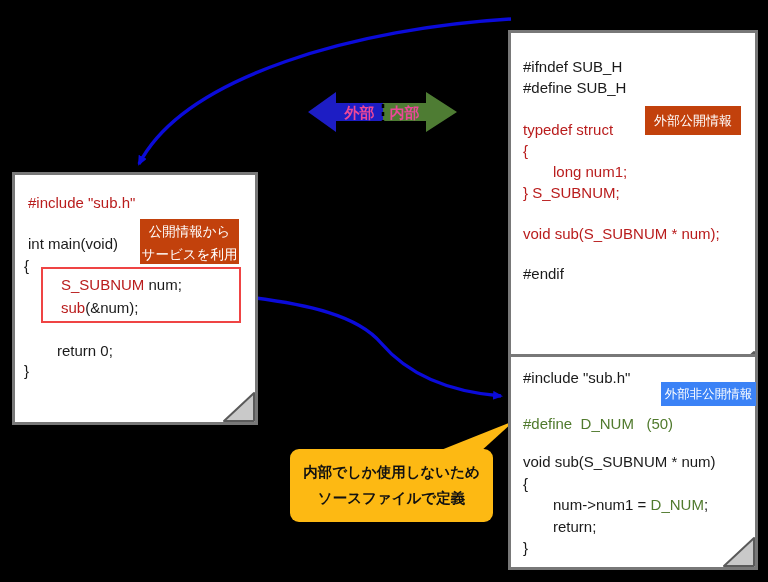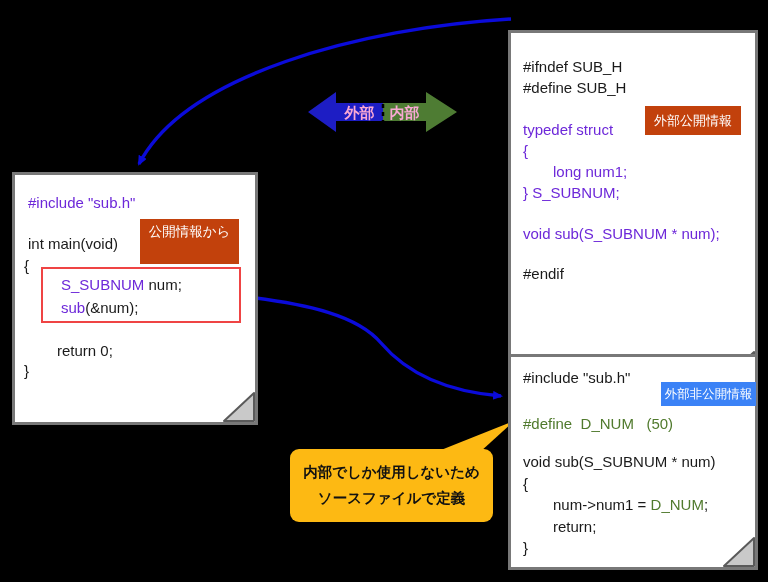--- a/index.html
+++ b/index.html
@@ -4,32 +4,32 @@
 <style>
   html,body{margin:0;padding:0;background:#000;}
   .stage{position:relative;width:768px;height:582px;background:#000;overflow:hidden;
          font-family:"Liberation Sans","DejaVu Sans",sans-serif;}
   .overlay{position:absolute;left:0;top:0;width:768px;height:582px;}
 
   .doc{position:absolute;background:#fff;border:3px solid #787878;box-sizing:border-box;}
   .ear{position:absolute;right:-1px;bottom:-1px;}
 
   .cl{position:absolute;font-size:15px;color:#1a1a1a;white-space:pre;line-height:17px;}
-  .blue{color:#6d28d9;}
+  .blue{color:#b91c1c;}
   .green{color:#507a2d;}
 
   .inner-box{position:absolute;border:2px solid #ef4444;box-sizing:border-box;background:#fff;}
 
   .badge{position:absolute;color:#fff;text-align:center;box-sizing:border-box;}
   .badge-blue{background:#c2410c;}
   .badge-green{background:#3b82f6;}
   .badge-service{font-size:13.5px;font-weight:500;line-height:23px;padding-top:1px;}
   .badge-small{font-size:12.5px;font-weight:500;}
 
-  .arrow-label{position:absolute;color:#f9a8d4;font-size:15px;font-weight:bold;
+  .arrow-label{position:absolute;color:#ec4899;font-size:15px;font-weight:bold;
                text-align:center;line-height:21px;}
 
   .callout{position:absolute;background:#fdb913;border-radius:9px;text-align:center;}
   .callout .line{font-size:14.5px;font-weight:600;color:#111;line-height:26px;}
 </style>
 </head>
 <body>
 
 <div class="stage">
 
@@ -60,20 +60,21 @@
     </div>
     <div class="cl" style="left:42px;top:167px;">return 0;</div>
     <div class="cl" style="left:9px;top:187px;">}</div>
     <svg class="ear" width="34" height="34">
       <polygon points="2,32 32,4 32,32" fill="#c9c9c9" stroke="#5a5a5a" stroke-width="2" stroke-linejoin="round"></polygon>
     </svg>
   </div>
 
   <div class="badge badge-blue badge-service" style="left:140px;top:219px;width:99px;height:45px;">
     <div>公開情報から</div>
+    <div>サービスを利用</div>
   </div>
 
   <div class="doc" style="left:508px;top:30px;width:250px;height:354px;">
     <div class="cl" style="left:12px;top:25px;">#ifndef SUB_H</div>
     <div class="cl" style="left:12px;top:46px;">#define SUB_H</div>
     <div class="cl blue" style="left:12px;top:88px;">typedef struct</div>
     <div class="cl blue" style="left:12px;top:109px;">{</div>
     <div class="cl blue" style="left:42px;top:130px;">long num1;</div>
     <div class="cl blue" style="left:12px;top:151px;">} S_SUBNUM;</div>
     <div class="cl blue" style="left:12px;top:192px;">void sub(S_SUBNUM * num);</div>

